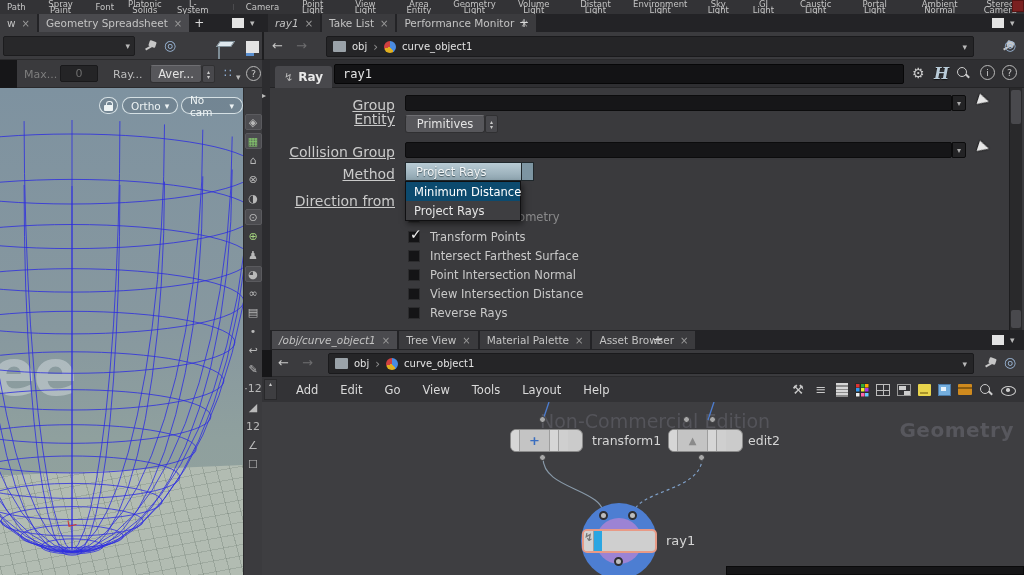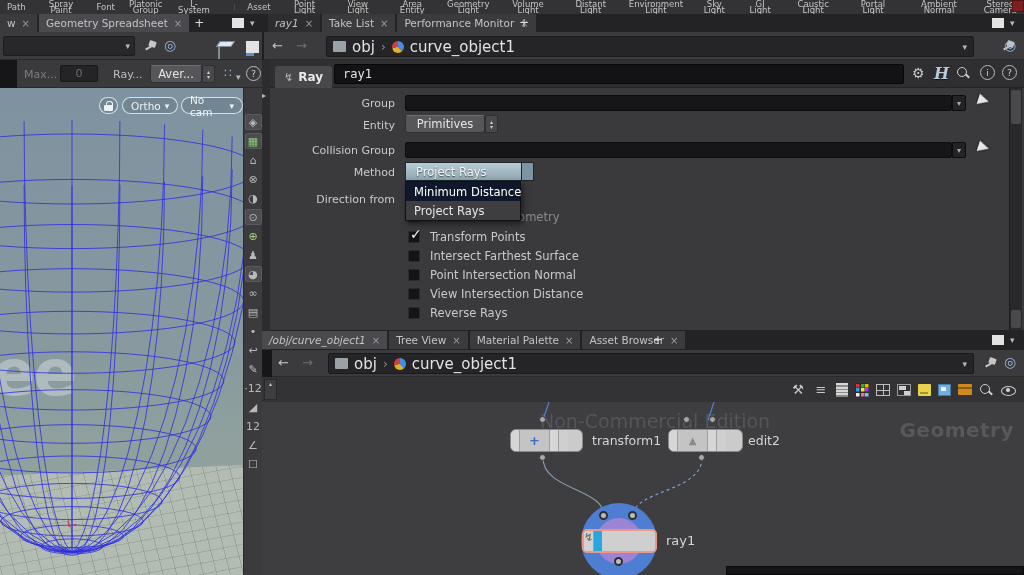--- a/index.html
+++ b/index.html
@@ -38,48 +38,48 @@
   .ic-cube::before{content:"";position:absolute;left:-1px;top:-4px;width:13px;height:4px;background:#dfe8ee;transform:skewX(-35deg);border:1px solid #7e8d96;}
   .ic-figure{position:relative;width:12px;height:13px;}
   .ic-figure::before{content:"";position:absolute;left:3px;top:0;width:6px;height:6px;border-radius:50%;background:#b9c2c8;}
   .ic-figure::after{content:"";position:absolute;left:2px;top:6px;width:8px;height:7px;border-radius:3px 3px 0 0;background:#5a8fd0;}
   .nav-arrow{font-size:13px;color:#c9c9c9;}
   .nav-arrow.dim{opacity:.35;}
   .pathfield{background:#252527;border:1px solid #1a1a1c;border-radius:2px;display:flex;align-items:center;gap:6px;padding:0 6px;}
   .chip-ic{width:13px;height:11px;background:#9aa2a8;border-radius:1px;display:inline-block;}
   .pie{width:12px;height:12px;border-radius:50%;display:inline-block;
        background:conic-gradient(#4a8be0 0 40%,#e0b020 40% 70%,#d04040 70% 100%);}
-  .crumb{color:#e2e2e2;font-size:15px;}
+  .crumb{color:#e2e2e2;font-size:10px;}
   .chev{color:#8f8f8f;font-size:12px;}
 
   
   .pheader{background:#2f2f32;border-bottom:1px solid #242426;}
   .ray-chip{display:flex;align-items:center;gap:5px;background:#48484c;border-radius:3px 3px 0 0;padding:0 9px;height:22px;}
   .ray-chip b{color:#e9e9e9;font-size:12px;}
   .name-input{background:#131315;border:1px solid #070708;border-radius:2px;color:#e4e4e4;
               font-family:"DejaVu Sans Mono",monospace;font-size:12px;display:flex;align-items:center;padding:0 8px;}
   .hlogo{font-family:"DejaVu Serif",serif;font-weight:bold;font-style:italic;font-size:16px;color:#b9cbd8;text-shadow:0 1px 1px #111;}
   .circ{width:15px;height:15px;border:1.5px solid #b9b9b9;border-radius:50%;display:inline-flex;align-items:center;justify-content:center;font-size:9.5px;color:#c9c9c9;}
   .params{background:#3a3a3d;}
-  .plabel{position:absolute;width:130px;text-align:right;color:#cacaca;font-size:11px;}
+  .plabel{position:absolute;width:130px;text-align:right;color:#cacaca;font-size:14px;text-decoration:underline;}
   .pfield{position:absolute;height:16px;background:#161618;border:1px solid #0c0c0d;border-radius:2px;}
   .fieldarrow{position:absolute;width:14px;height:16px;background:#232325;border:1px solid #0c0c0d;color:#a9a9a9;
               display:flex;align-items:center;justify-content:center;font-size:8px;border-radius:0 2px 2px 0;}
   .ic-cursor{position:absolute;width:0;height:0;border-top:5px solid transparent;border-bottom:6px solid transparent;
              border-left:11px solid #e6e6e6;transform:rotate(18deg);filter:drop-shadow(0 0 1px #000);}
   .hcombo{position:absolute;height:18px;background:#57575b;border:1px solid #303032;border-top-color:#6e6e72;border-radius:3px;
           color:#e4e4e4;display:flex;align-items:center;justify-content:center;font-size:11.5px;}
   .spinner{position:absolute;width:13px;height:18px;background:#48484c;border:1px solid #303032;border-radius:2px;
            display:flex;flex-direction:column;align-items:center;justify-content:center;font-size:6px;color:#c9c9c9;line-height:5px;}
   .method-btn{position:absolute;height:19px;background:linear-gradient(#b9ccd5,#8fa5b0);border:1px solid #20282c;
               color:#f4f7f8;text-shadow:0 1px 1px #44565e;display:flex;align-items:center;padding:0 10px;font-size:11.5px;}
   .method-cap{position:absolute;width:12px;height:19px;background:#7d95a2;border:1px solid #20282c;border-left:none;}
   .menu{position:absolute;width:116px;background:#3e3e41;border:1px solid #101012;box-shadow:2px 3px 6px rgba(0,0,0,.5);z-index:6;}
   .menu-item{height:19px;display:flex;align-items:center;padding:0 8px;color:#e6e6e6;font-size:11.5px;white-space:nowrap;}
-  .menu-item.highlight{background:#0f172a;color:#fff;}
+  .menu-item.highlight{background:#0c4a6e;color:#fff;}
   .cbrow{position:absolute;display:flex;align-items:center;gap:10px;height:16px;}
   .cbrow.dim{opacity:.55;}
   .cbbox{width:12px;height:12px;background:#141416;border:1px solid #2c2c2e;position:relative;}
   .cbrow .check{display:none;}
   .cbrow.checked .check{display:block;position:absolute;left:1px;top:-6px;color:#f0f0f0;font-size:14px;font-weight:bold;}
   .cblabel{color:#c9c9c9;font-size:11.5px;}
   .vscroll{position:absolute;background:#29292b;border-left:1px solid #1d1d1f;}
   .vthumb{position:absolute;left:1px;width:10px;background:#49494d;border-radius:2px;}
 
   
@@ -161,23 +161,23 @@
 <body>
 
 <div class="app">
 
   <div class="abs shelf">
 
   <div class="shelf-item"><span>Path</span></div>
       <div class="shelf-item"><span>Spray Paint</span></div>
       <div class="shelf-item"><span>Font</span></div>
       <div class="shelf-item"><span>Platonic
-Group</span></div>
+Solids</span></div>
       <div class="shelf-item"><span>L-System</span></div>
-      <div class="shelf-item divider"><span>Asset</span></div>
+      <div class="shelf-item divider"><span>Camera</span></div>
       <div class="shelf-item"><span>Point Light</span></div>
       <div class="shelf-item"><span>View Light</span></div>
       <div class="shelf-item"><span>Area Entity</span></div>
       <div class="shelf-item"><span>Geometry
 Light</span></div>
       <div class="shelf-item"><span>Volume Light</span></div>
       <div class="shelf-item"><span>Distant Light</span></div>
       <div class="shelf-item"><span>Environment
 Light</span></div>
       <div class="shelf-item"><span>Sky Light</span></div>
@@ -283,21 +283,21 @@
 
   <div class="abs params" style="left:262px;top:88px;width:762px;height:242px;">
     <div class="abs tstrip" style="left:0;top:0;width:8px;height:242px;"></div>
     <span class="abs" style="left:0;top:3px;color:#bdbdbd;font-size:8px;">▸</span>
 
     <span class="plabel" style="left:3px;top:9px;">Group</span>
     <div class="pfield" style="left:143px;top:7px;width:547px;"></div>
     <div class="fieldarrow" style="left:690px;top:7px;">▾</div>
     <span class="ic-cursor" style="left:716px;top:7px;"></span>
 
-    <span class="plabel" style="left:3px;top:31px;">Entity</span>
+    <span class="plabel" style="left:3px;top:23px;">Entity</span>
     <div class="hcombo" style="left:143px;top:27px;width:80px;">Primitives</div>
     <div class="spinner" style="left:223px;top:27px;">
         <span>▴</span>
         <span>▾</span>
       </div>
 
     <span class="plabel" style="left:3px;top:56px;">Collision Group</span>
     <div class="pfield" style="left:143px;top:54px;width:547px;"></div>
     <div class="fieldarrow" style="left:690px;top:54px;">▾</div>
     <span class="ic-cursor" style="left:716px;top:54px;"></span>
@@ -351,21 +351,21 @@
       </div>
 
     <div class="vscroll" style="left:747px;top:0;width:13px;height:242px;">
       <div class="vthumb" style="top:2px;height:34px;"></div>
       <div class="vthumb" style="top:222px;height:18px;"></div>
     </div>
   </div>
 
   <div class="abs tabrow" style="left:262px;top:330px;width:762px;height:20px;">
     <div class="abs tstrip" style="left:0;top:0;width:8px;height:20px;"></div>
-    <div class="abs" style="left:0;top:1px;display:flex;">
+    <div class="abs" style="left:10px;top:1px;display:flex;">
 
         <div class="tab active italic">
           <span>/obj/curve_object1</span>
           <span class="x">×</span>
         </div>
 
         <div class="tab">
           <span>Tree View</span>
           <span class="x">×</span>
         </div>
@@ -396,20 +396,30 @@
       <span class="pie"></span>
       <span class="crumb">curve_object1</span>
       <span class="ddar" style="margin-left:auto;">▾</span>
     </div>
     <span class="abs ic ic-pin" style="left:722px;top:6px;"></span>
     <span class="abs ic ic-radar" style="left:742px;top:4px;">◎</span>
   </div>
 
   <div class="abs netmenu" style="left:262px;top:377px;width:762px;height:25px;">
     <div class="maxbox" style="margin-left:2px;">▴</div>
+    <div style="display:flex;">
+
+    <div class="mitem"><span>Add</span></div>
+        <div class="mitem"><span>Edit</span></div>
+        <div class="mitem"><span>Go</span></div>
+        <div class="mitem"><span>View</span></div>
+        <div class="mitem"><span>Tools</span></div>
+        <div class="mitem"><span>Layout</span></div>
+        <div class="mitem"><span>Help</span></div>
+      </div>
     <div class="nticons">
 
     <span class="nt">
           <span class="g">⚒</span>
         </span>
         <span class="nt">
           <span class="g">≡</span>
         </span>
         <span class="nt ic-doc">
           <span class="g"></span>

